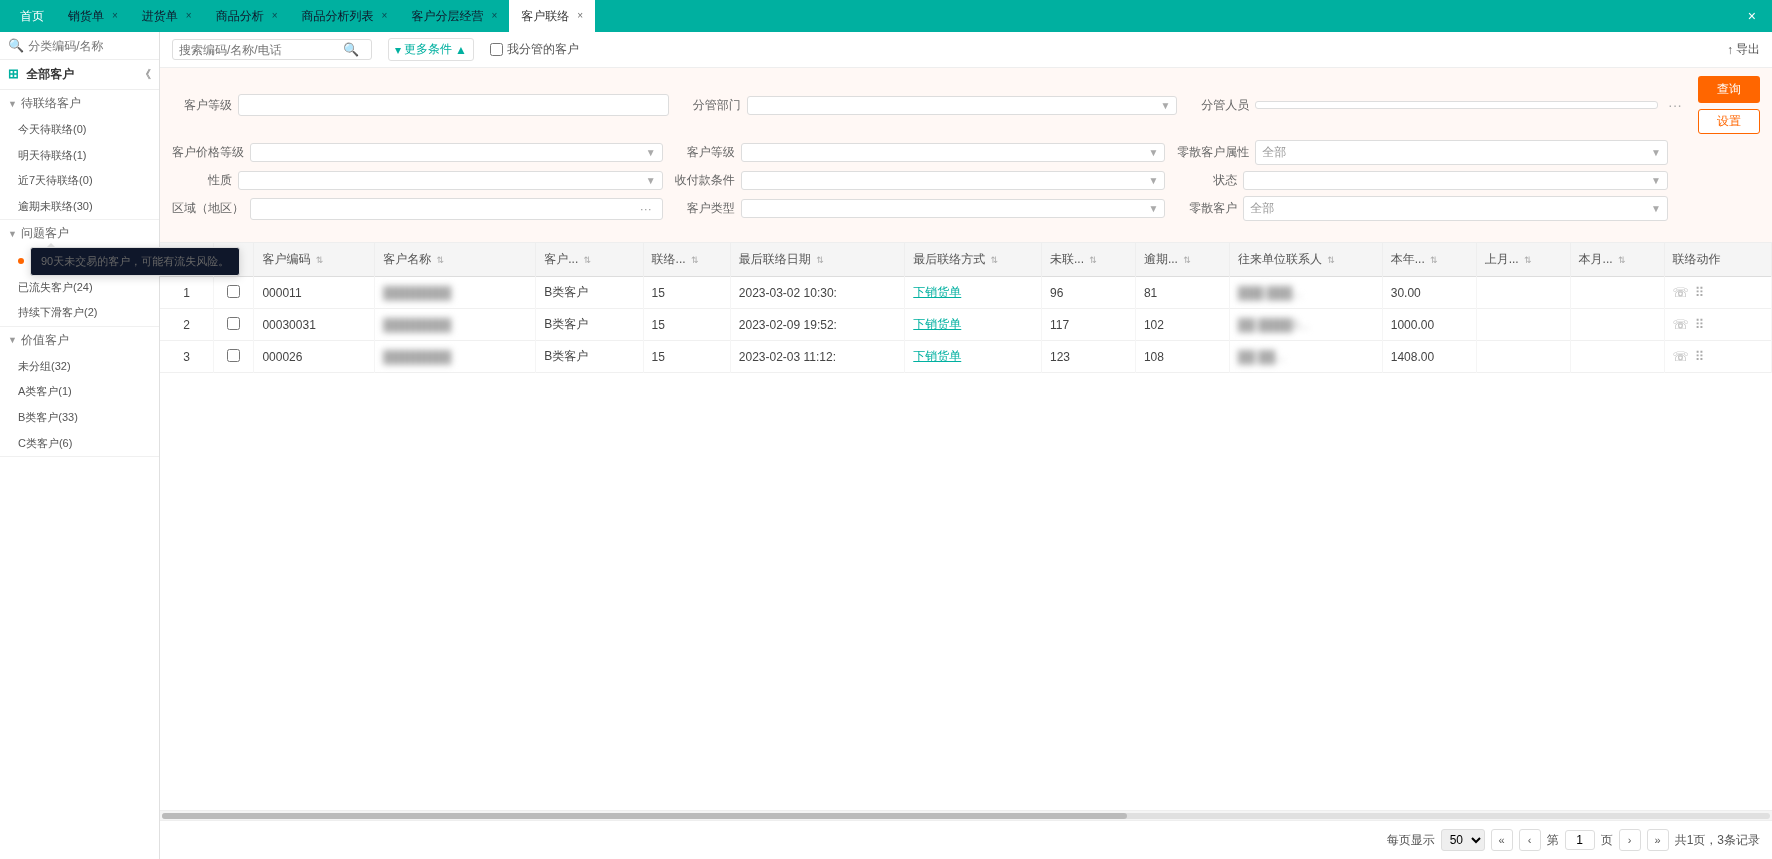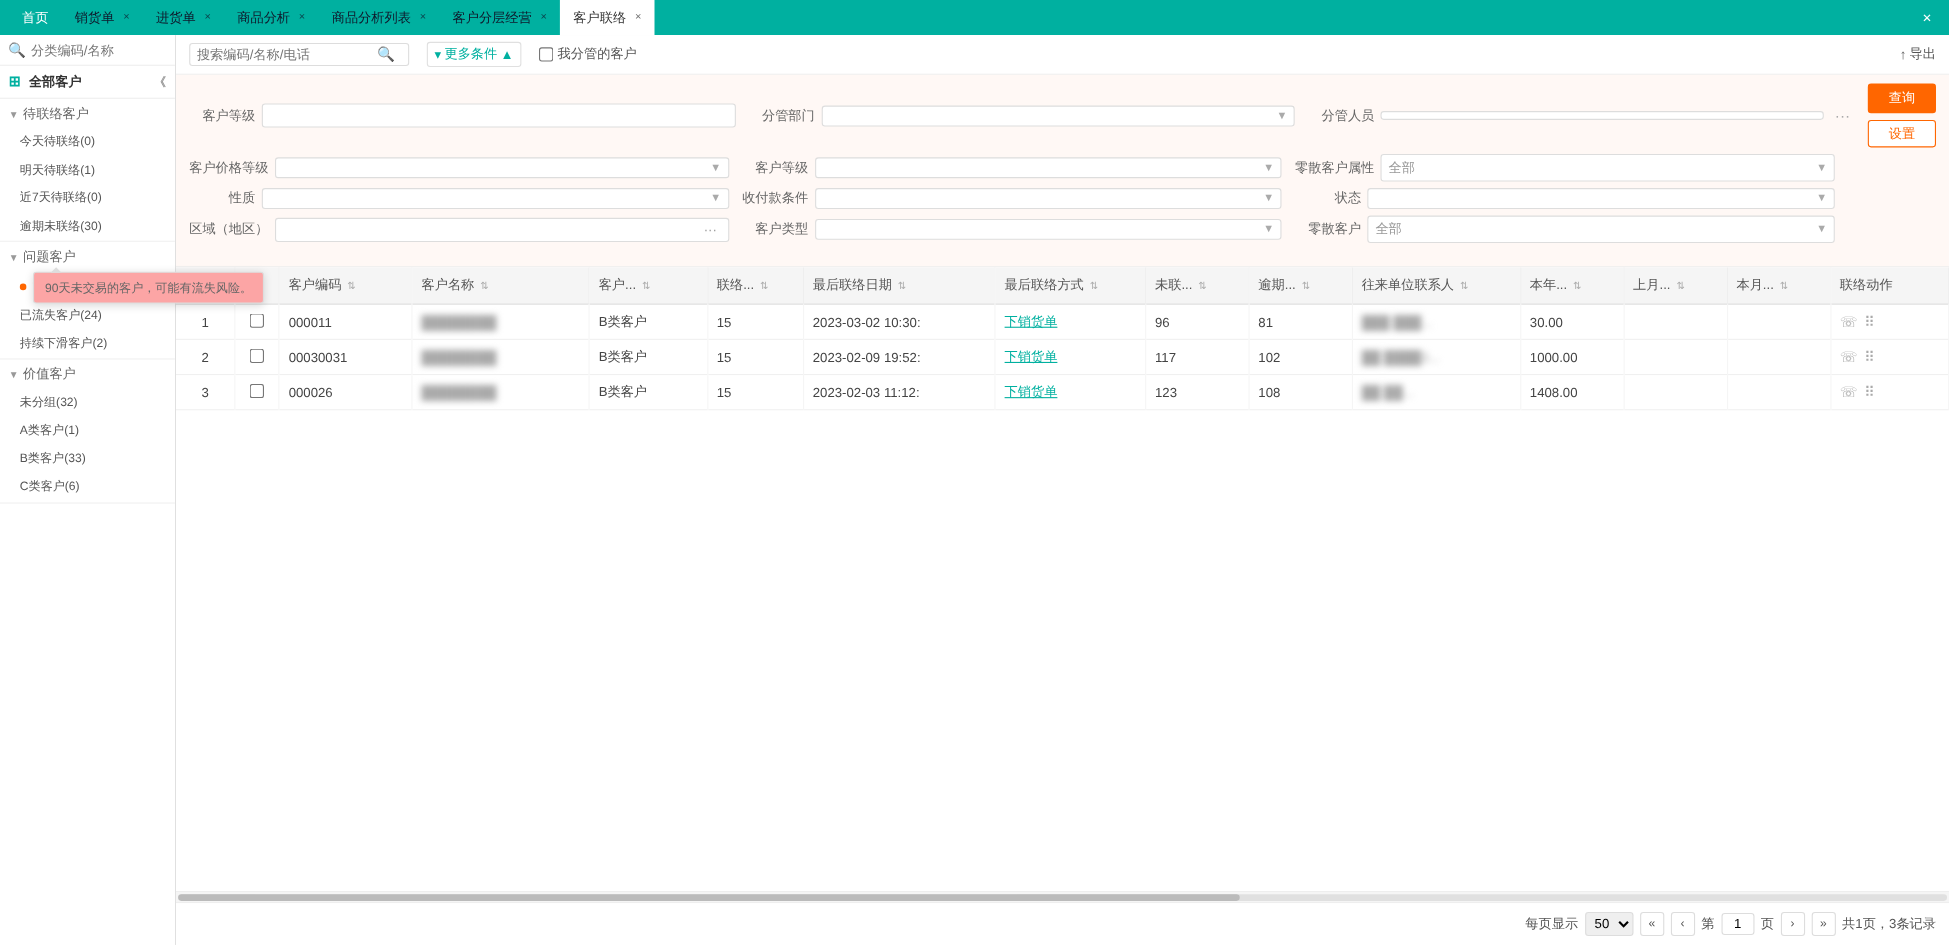--- a/index.html
+++ b/index.html
@@ -138,21 +138,21 @@
       height: 6px;
       background: #ff6600;
       border-radius: 50%;
       margin-right: 3px;
       vertical-align: middle;
     }
 
     
     .tooltip-box {
       position: absolute;
-      background: #fca5a5;
+      background: #0f172a;
       border: 1px solid #ddd;
       border-radius: 3px;
       padding: 6px 10px;
       font-size: 11px;
       color: #666;
       box-shadow: 0 2px 8px rgba(0,0,0,0.15);
       z-index: 100;
       left: 30px;
       top: 247px;
       white-space: nowrap;

